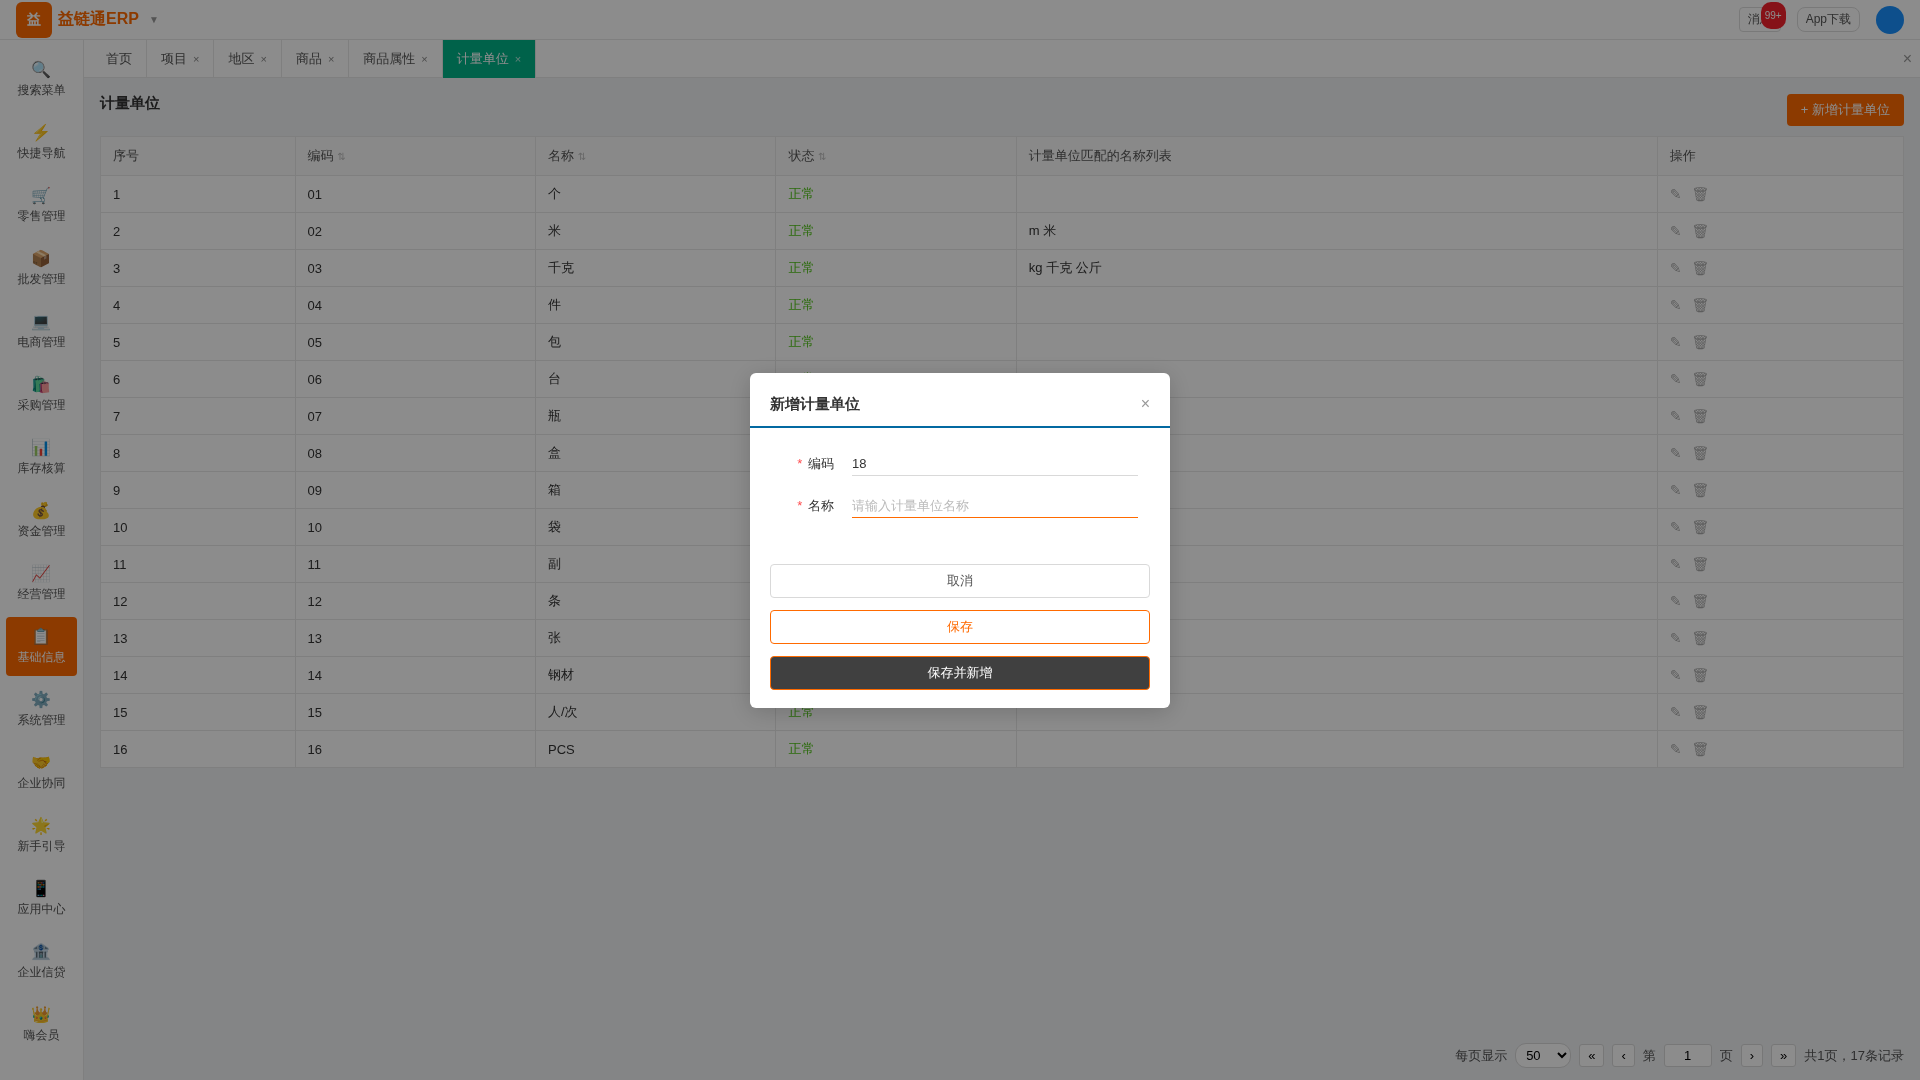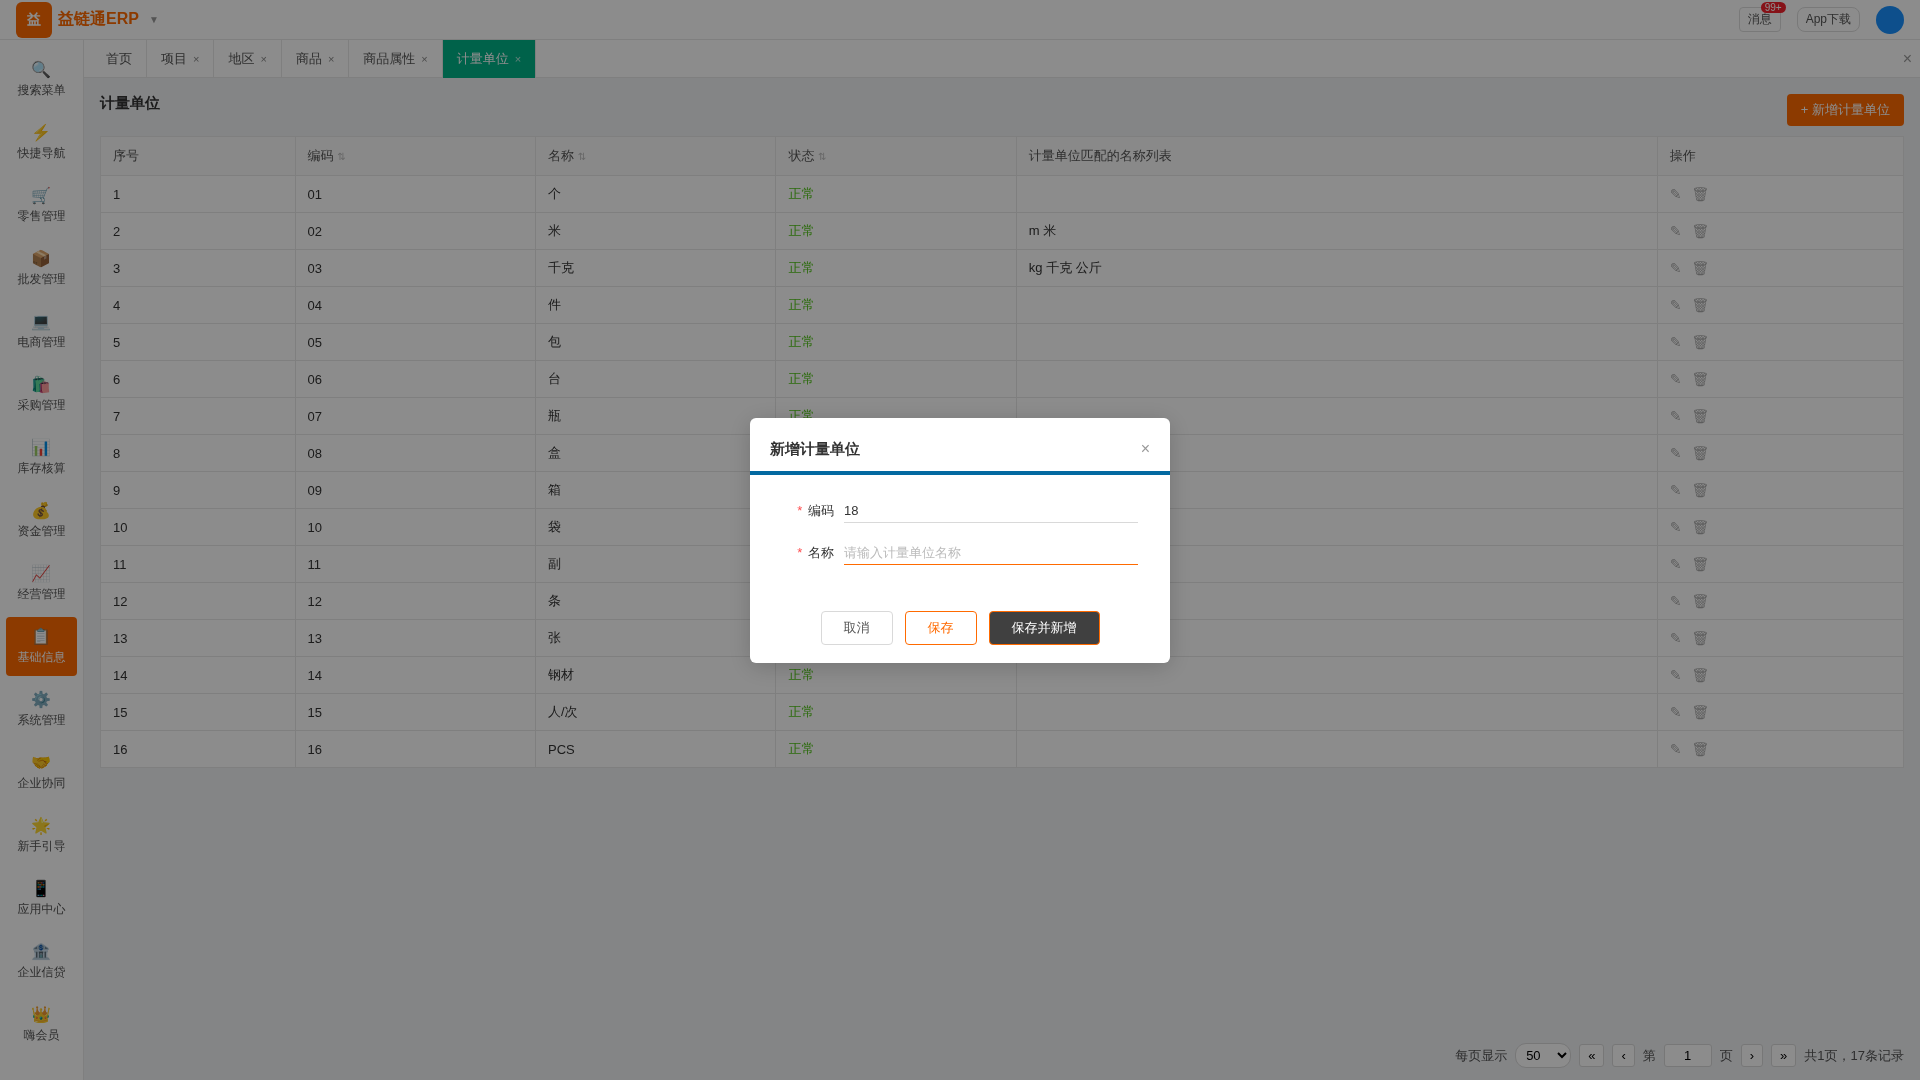--- a/index.html
+++ b/index.html
@@ -17,21 +17,21 @@
       position: fixed;
       top: 0; left: 0; right: 0;
       z-index: 100;
     }
     .top-bar-left { display: flex; align-items: center; gap: 10px; }
     .logo { display: flex; align-items: center; gap: 6px; }
     .logo-icon { width: 36px; height: 36px; background: #ff6a00; border-radius: 6px; display: flex; align-items: center; justify-content: center; color: #fff; font-weight: bold; font-size: 14px; }
     .logo-text { color: #ff6a00; font-size: 16px; font-weight: bold; }
     .top-bar-right { display: flex; align-items: center; gap: 16px; }
     .badge-btn { position: relative; cursor: pointer; background: none; border: 1px solid #ddd; border-radius: 4px; padding: 3px 8px; font-size: 12px; color: #555; display: flex; align-items: center; gap: 4px; }
-    .badge { position: absolute; top: -6px; right: -6px; background: #f5222d; color: #fff; border-radius: 10px; padding: 0 4px; font-size: 10px; min-width: 16px; text-align: center; }
+    .badge { position: absolute; top: -6px; right: -6px; background: #f5222d; color: #fff; border-radius: 10px; padding: 8px 4px; font-size: 10px; min-width: 16px; text-align: center; }
     .app-download { background: none; border: 1px solid #ddd; border-radius: 8px; padding: 3px 8px; font-size: 12px; color: #555; cursor: pointer; display: flex; align-items: center; gap: 4px; }
     .avatar { width: 28px; height: 28px; background: #1890ff; border-radius: 50%; cursor: pointer; }
 
     
     .layout { display: flex; padding-top: 40px; height: 1080px; }
 
     
     .sidebar {
       width: 84px;
       background: #fff;
@@ -179,21 +179,21 @@
     .modal {
       background: #fff;
       border-radius: 6px;
       width: 420px;
       box-shadow: 0 4px 24px rgba(0,0,0,0.18);
       padding: 0;
       position: relative;
     }
     .modal-header {
       padding: 22px 20px 12px;
-      border-bottom: 4px solid #0369a1;
+      border-bottom: 2px solid #0369a1;
       font-size: 15px;
       font-weight: bold;
       color: #333;
       display: flex;
       align-items: center;
       justify-content: space-between;
     }
     .modal-close {
       cursor: pointer;
       font-size: 16px;
@@ -203,21 +203,21 @@
     }
     .modal-body { padding: 24px 32px 16px; }
     .form-row {
       display: flex;
       align-items: center;
       margin-bottom: 18px;
     }
     .form-label {
       width: 52px;
       text-align: right;
-      margin-right: 10px;
+      margin-right: 18px;
       font-size: 13px;
       color: #333;
       flex-shrink: 0;
     }
     .form-label .required { color: #ff4d4f; margin-right: 2px; }
     .form-input {
       flex: 1;
       border: none;
       border-bottom: 1px solid #d9d9d9;
       padding: 4px 0;
@@ -225,20 +225,21 @@
       outline: none;
       color: #333;
     }
     .form-input.active-input { border-bottom: 1px solid #ff6a00; }
     .form-input::placeholder { color: #bbb; }
     .modal-footer {
       padding: 12px 20px 18px;
       display: flex;
       justify-content: center;
       gap: 12px;
+      flex-direction: column;
     }
     .btn-cancel {
       border: 1px solid #d9d9d9;
       background: #fff;
       border-radius: 4px;
       padding: 7px 22px;
       cursor: pointer;
       font-size: 13px;
       color: #555;
     }

